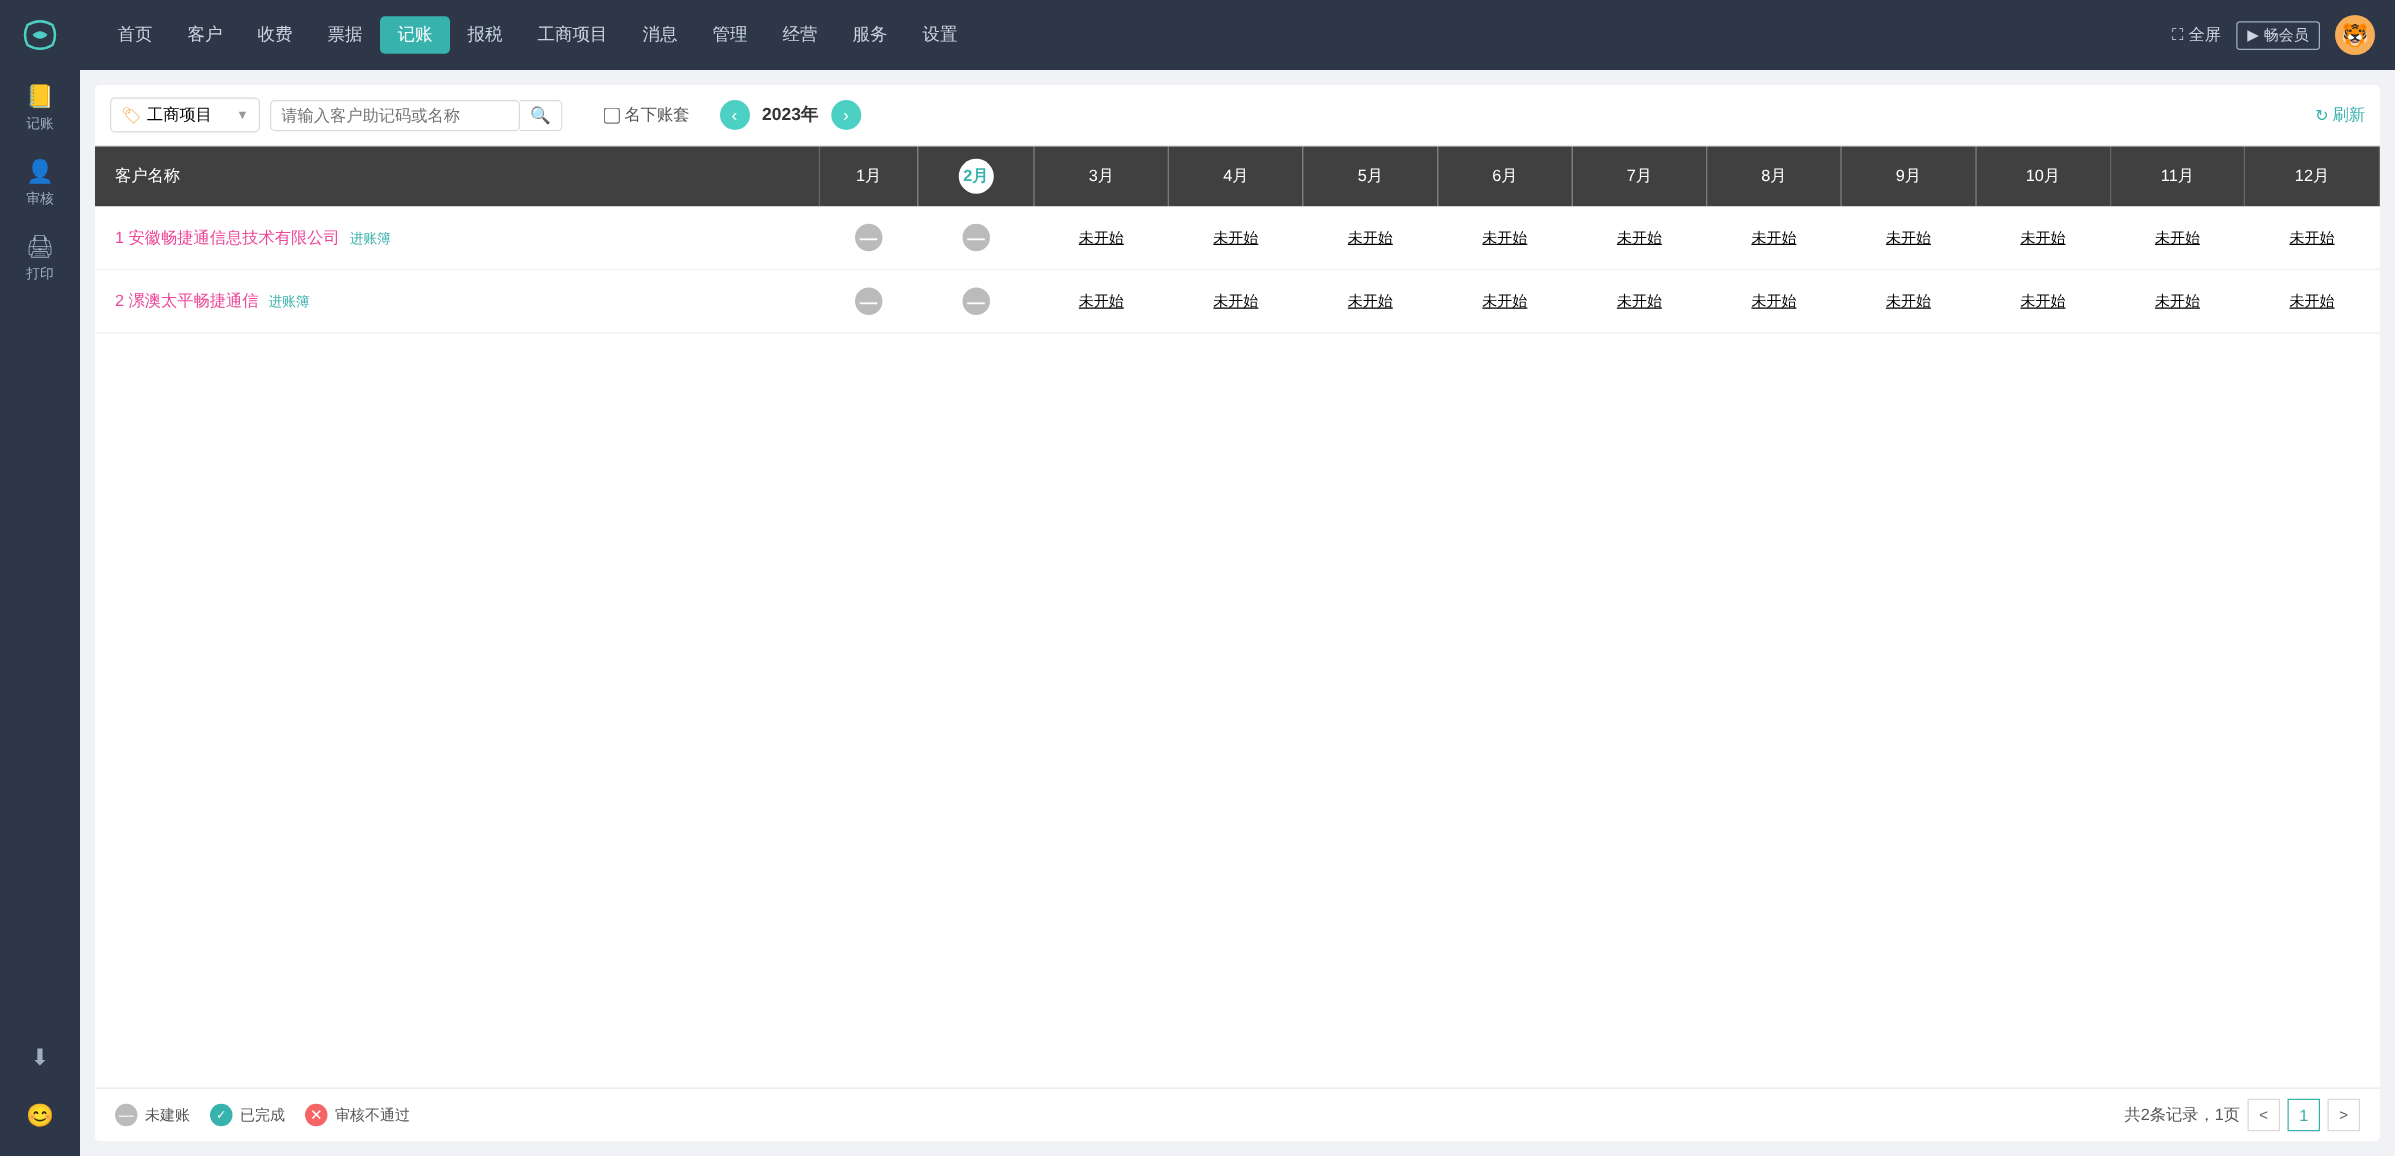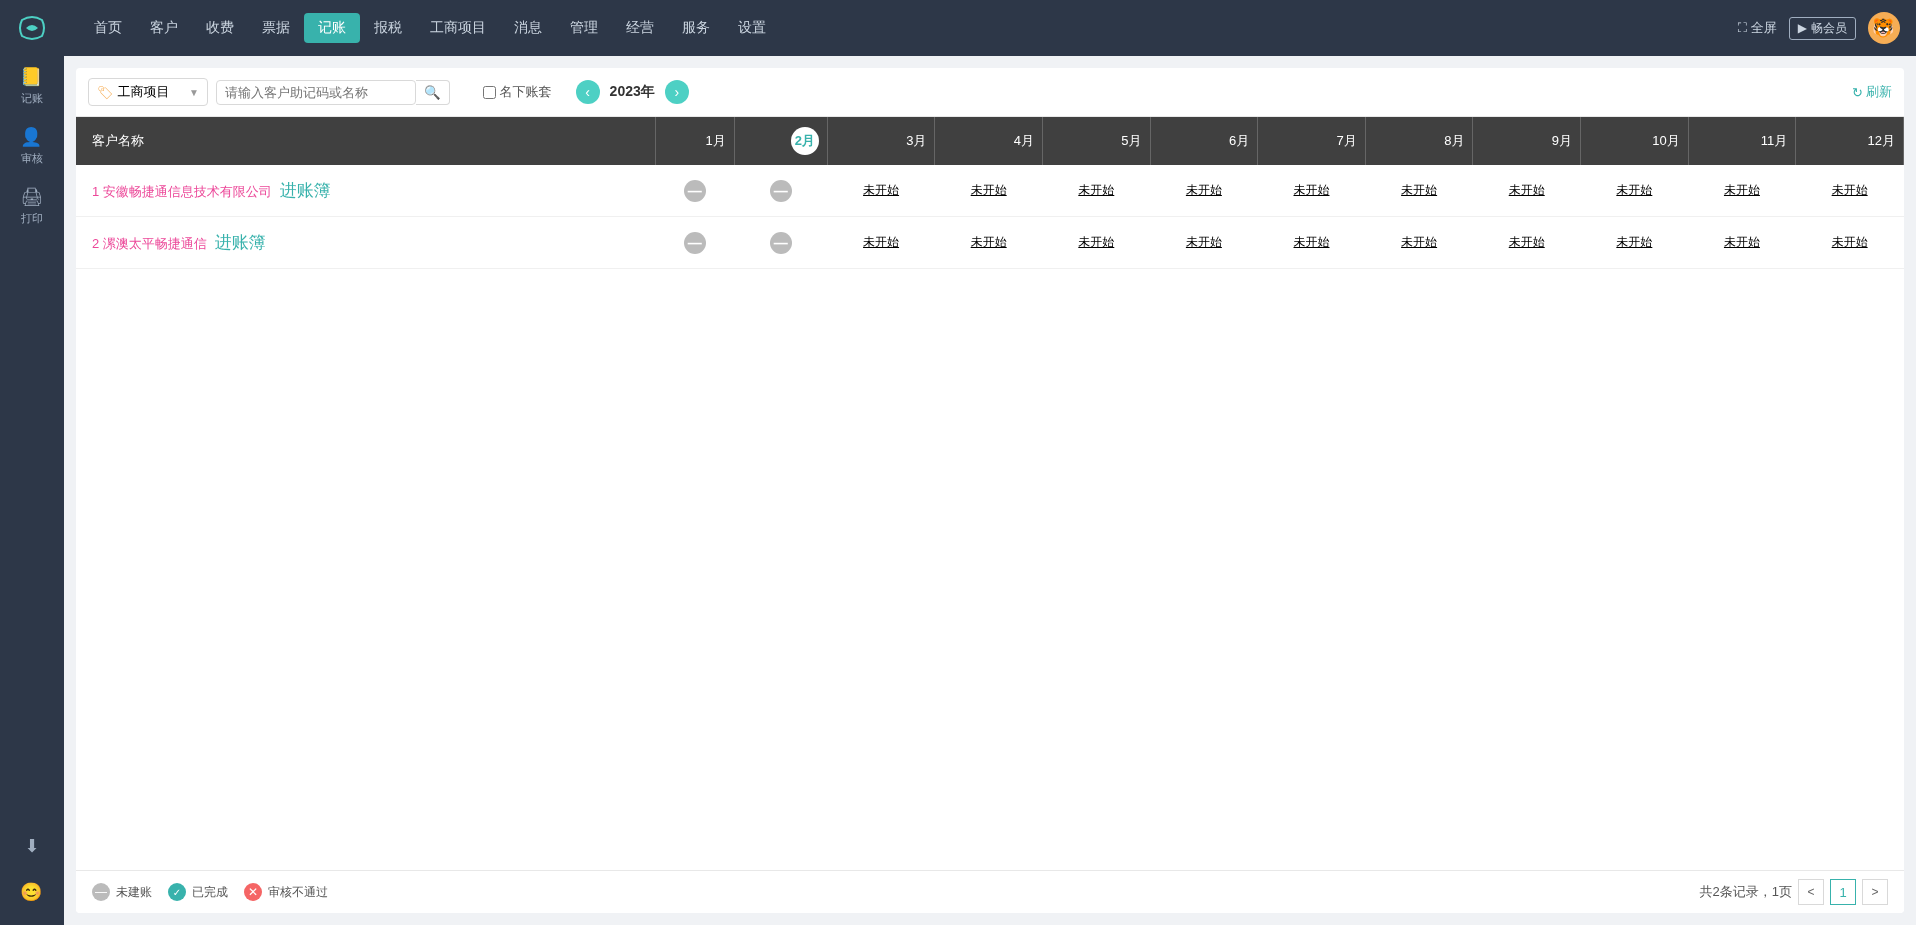--- a/index.html
+++ b/index.html
@@ -222,21 +222,21 @@
       width: 100%;
       border-collapse: collapse;
       min-width: 900px;
     }
     thead tr {
       background: #404040;
     }
     thead th {
       color: #fff;
       padding: 10px 8px;
-      text-align: right;
+      text-align: center;
       font-weight: 500;
       font-size: 13px;
       white-space: nowrap;
       border-right: 1px solid rgba(255,255,255,0.2);
     }
     thead th:first-child {
       text-align: left;
       padding-left: 16px;
     }
     thead th.active-month {
@@ -265,21 +265,21 @@
     }
     tbody td:first-child {
       text-align: left;
       padding-left: 16px;
     }
     .client-name { color: #ec4899; }
     .link-btn {
       color: #38b2ac;
       cursor: pointer;
       margin-left: 8px;
-      font-size: 17px;
+      font-size: 11px;
     }
     .status-dot {
       display: inline-flex;
       align-items: center;
       justify-content: center;
       width: 22px;
       height: 22px;
       border-radius: 50%;
       background: #bbb;
       color: #fff;

